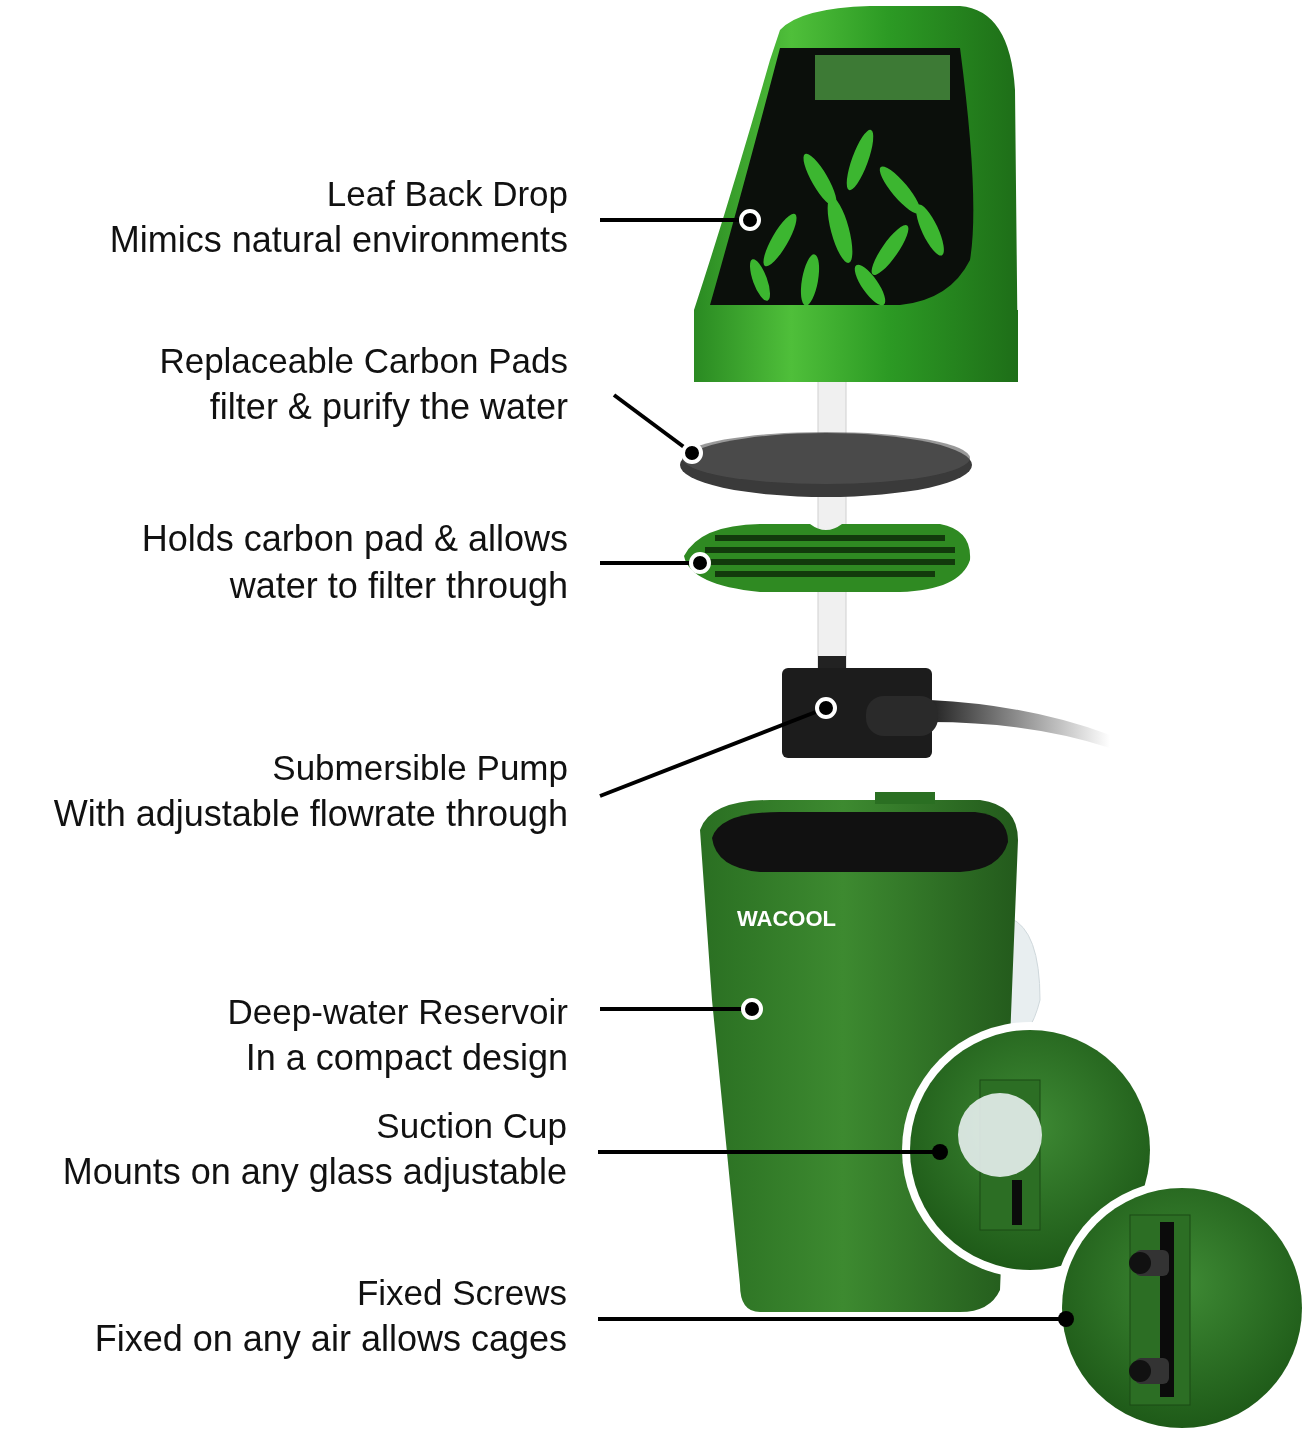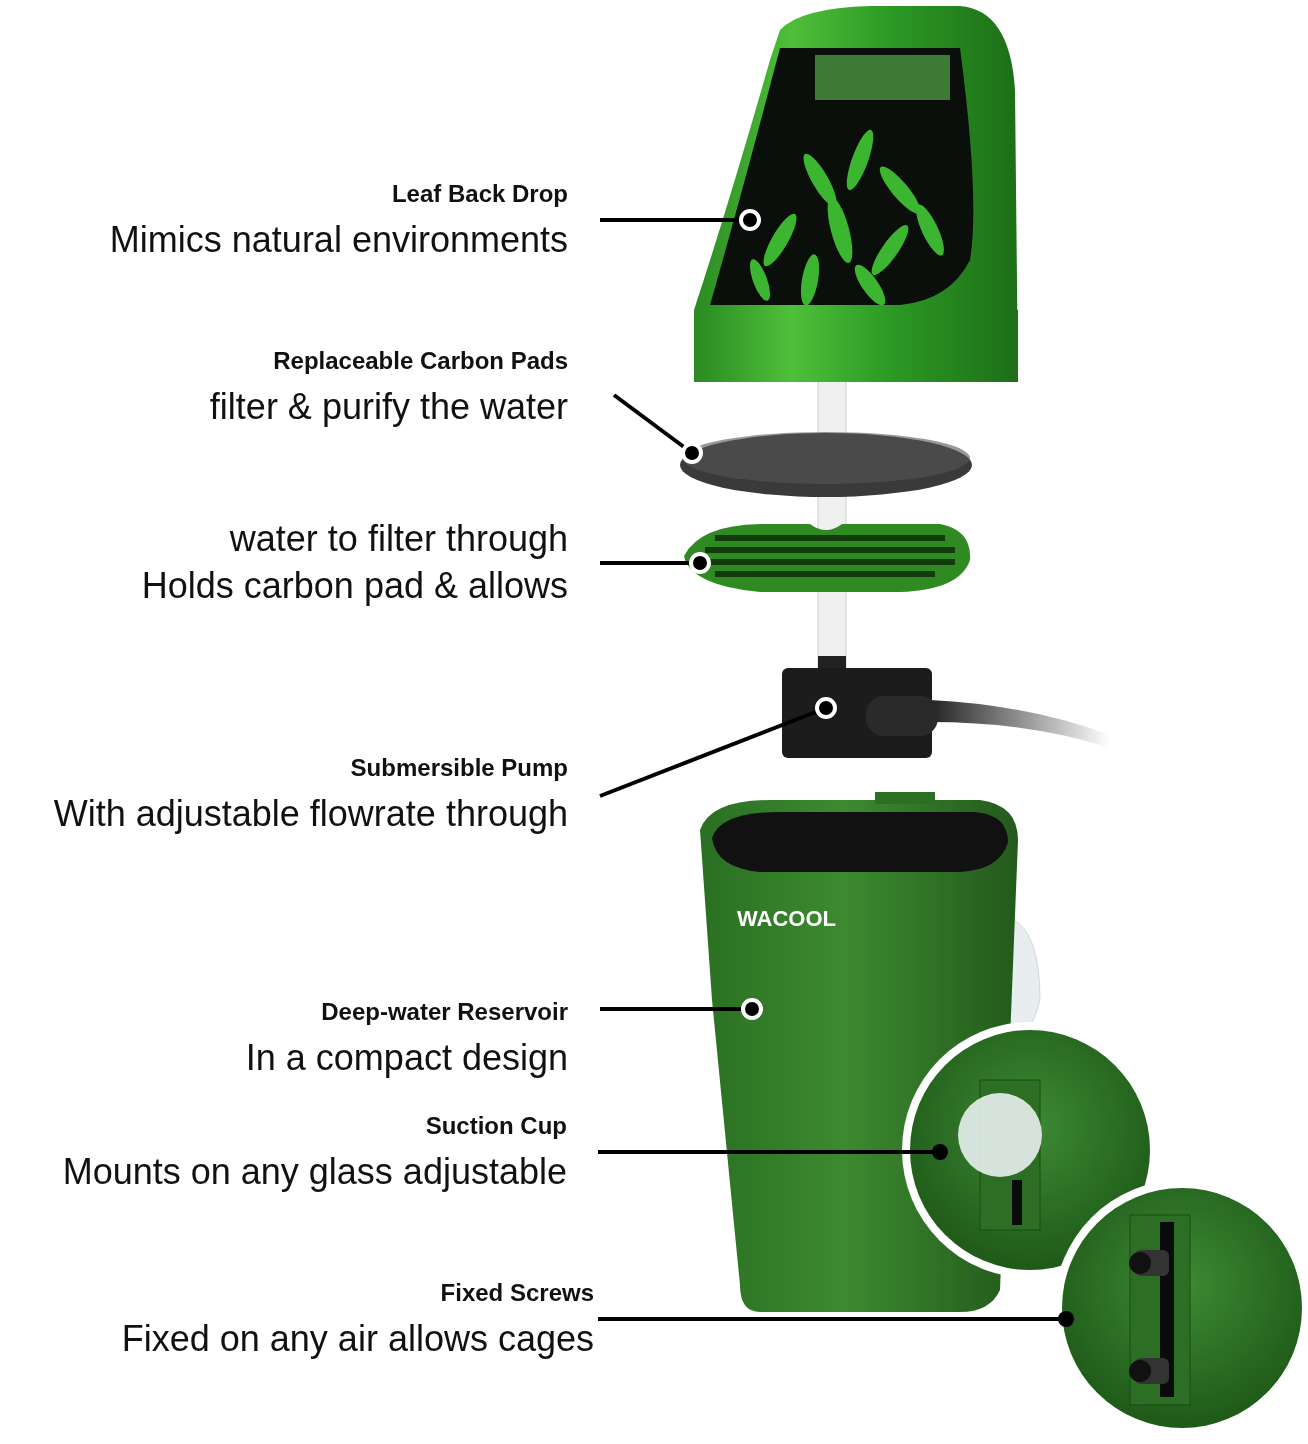--- a/index.html
+++ b/index.html
@@ -1,19 +1,19 @@
 <!DOCTYPE html>
 <html><head>
 <meta charset="utf-8">
 <style>
   html, body { margin:0; padding:0; background:#ffffff; }
   body { width:1308px; height:1444px; position:relative; overflow:hidden;
          font-family:"Liberation Sans", sans-serif; color:#111; }
   .label { position:absolute; right:740px; text-align:right; white-space:nowrap; }
-  .label .title { font-weight:bold; font-size:24px; line-height:44px; color:#111; }
+  .label .title { font-weight:normal; font-size:35px; line-height:44px; color:#111; }
   .label .desc { font-size:36px; line-height:47px; color:#111; }
   svg.scene { position:absolute; left:0; top:0; }
 </style>
 </head>
 <body>
 
 <svg class="scene" width="1308" height="1444" viewBox="0 0 1308 1444">
   <defs>
     <linearGradient id="gHood" x1="0" x2="1">
       <stop offset="0" stop-color="#2a8a22"></stop>
@@ -126,31 +126,31 @@
 
 <div class="label" style="top:172px;">
   <div class="title">Leaf Back Drop</div>
   <div class="desc">Mimics natural environments</div>
 </div>
 <div class="label" style="top:339px;">
   <div class="title">Replaceable Carbon Pads</div>
   <div class="desc">filter &amp; purify the water</div>
 </div>
 <div class="label" style="top:515px;">
+  <div class="desc">Holds carbon pad &amp; allows</div>
   <div class="desc">water to filter through</div>
-  <div class="desc">Holds carbon pad &amp; allows</div>
 </div>
 <div class="label" style="top:746px;">
   <div class="title">Submersible Pump</div>
   <div class="desc">With adjustable flowrate through</div>
 </div>
 <div class="label" style="top:990px;">
   <div class="title">Deep-water Reservoir</div>
   <div class="desc">In a compact design</div>
 </div>
 <div class="label" style="top:1104px;right:741px;text-align:right;">
   <div class="title">Suction Cup</div>
   <div class="desc">Mounts on any glass adjustable</div>
 </div>
-<div class="label" style="top:1271px;right:714px;margin-left:40px;">
+<div class="label" style="top:1271px;right:741px;margin-left:40px;">
   <div class="title">Fixed Screws</div>
   <div class="desc">Fixed on any air allows cages</div>
 </div>
 
 </body></html>

